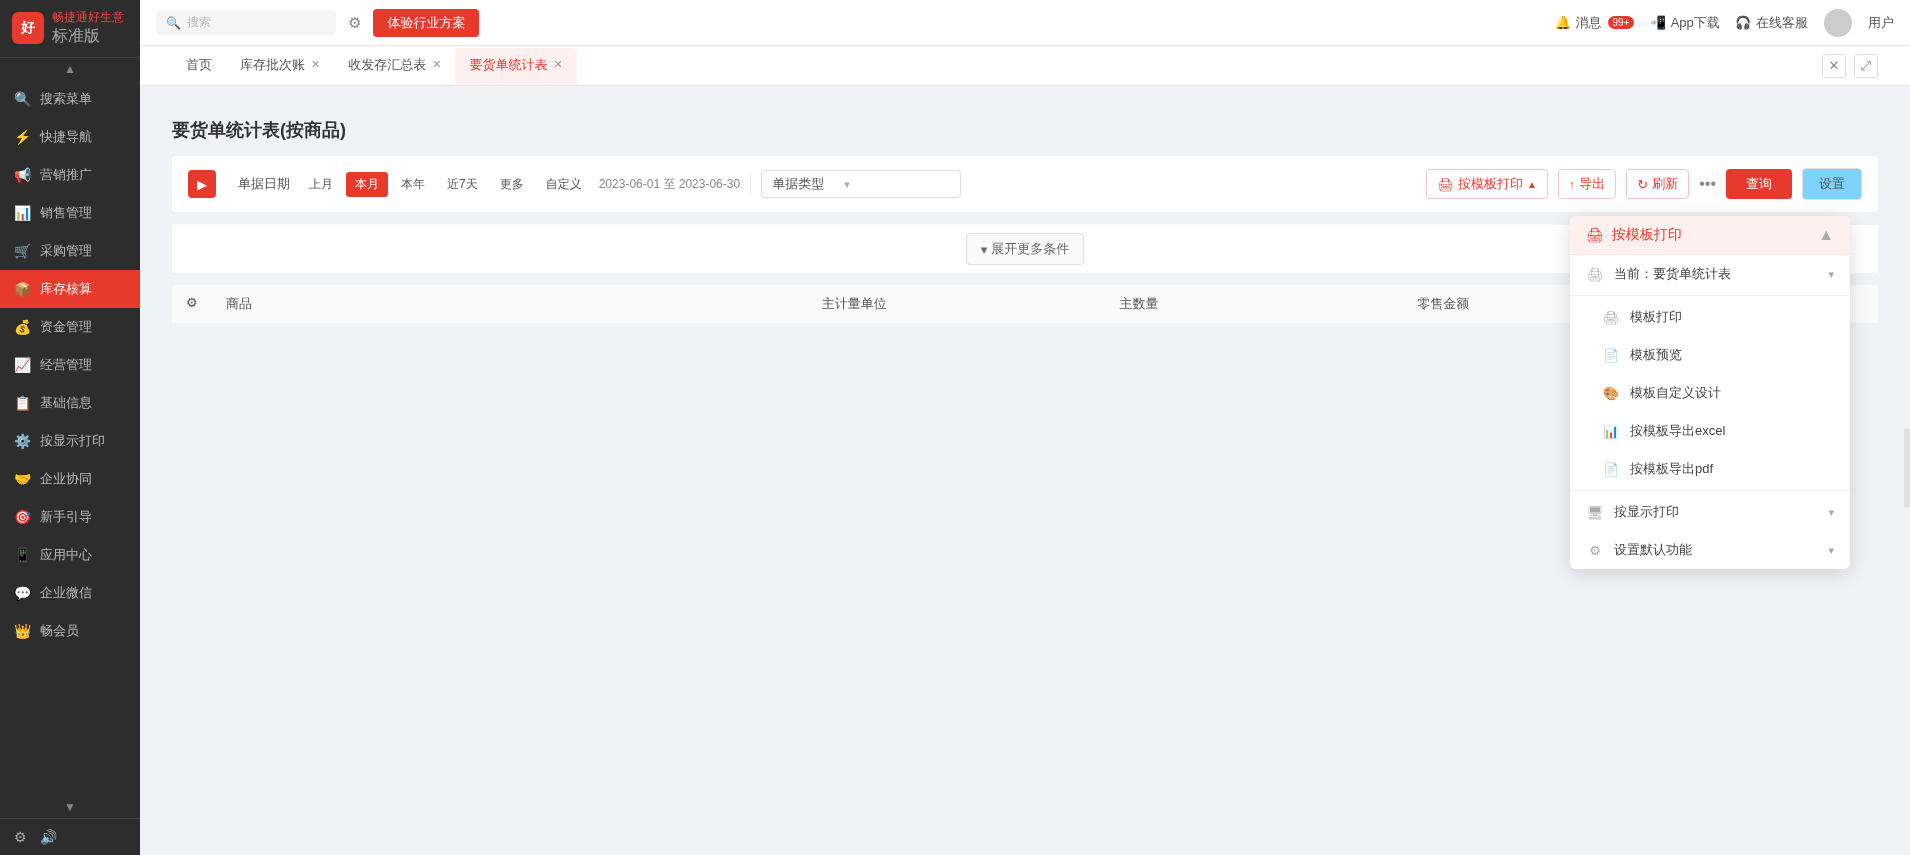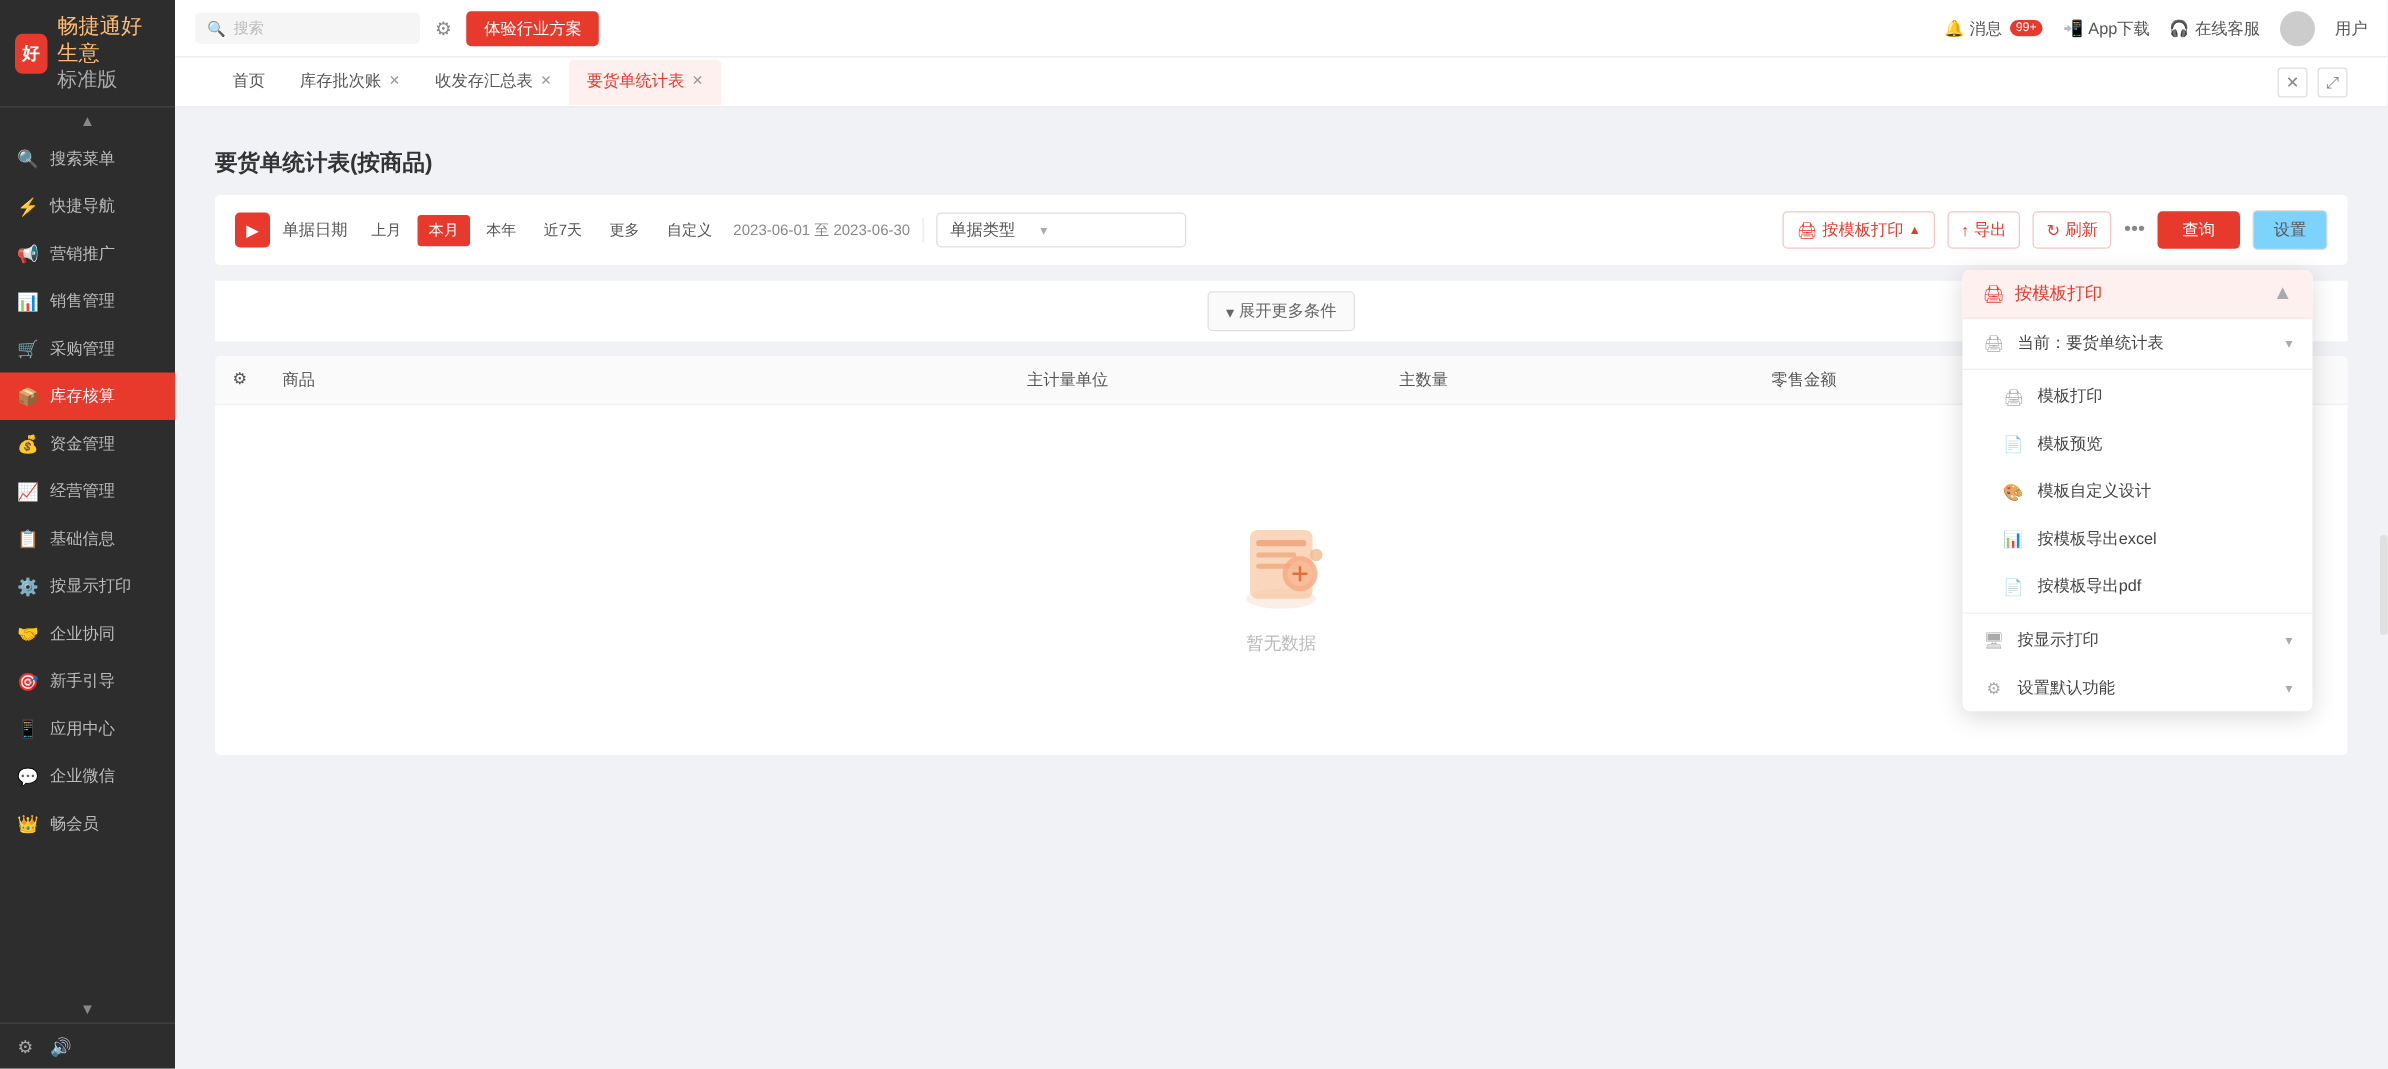--- a/index.html
+++ b/index.html
@@ -22,21 +22,21 @@
       gap: 8px;
       border-bottom: 1px solid #444;
     }
     .sidebar-logo-icon {
       width: 32px; height: 32px;
       background: #e8392d;
       border-radius: 6px;
       display: flex; align-items: center; justify-content: center;
       color: white; font-weight: bold; font-size: 14px;
     }
-    .sidebar-logo-text { font-size: 17px; color: #fdba74; line-height: 1.3; }
+    .sidebar-logo-text { font-size: 12px; color: #ef4444; line-height: 1.3; }
     .sidebar-logo-sub { font-size: 16px; color: #aaa; }
     .sidebar-nav { flex: 1; overflow-y: auto; }
     .sidebar-nav::-webkit-scrollbar { width: 0; }
     .sidebar-item {
       display: flex; align-items: center; gap: 8px;
       padding: 10px 14px;
       cursor: pointer; color: #bbb; font-size: 13px;
       transition: background 0.2s;
     }
     .sidebar-item.active { background: #e8392d; color: #fff; }
@@ -146,21 +146,21 @@
       gap: 10px;
       flex-wrap: wrap;
       position: relative;
     }
     .filter-expand-btn {
       background: #e8392d; color: #fff;
       width: 28px; height: 28px;
       border-radius: 4px; display: flex; align-items: center; justify-content: center;
       cursor: pointer; flex-shrink: 0;
     }
-    .filter-label { color: #555; font-size: 13px; white-space: nowrap; }
+    .filter-label { color: #555; font-size: 13px; white-space: nowrap; margin-left: 12px; }
     .date-btns { display: flex; gap: 4px; align-items: center; }
     .date-btn {
       padding: 3px 8px; border-radius: 3px; font-size: 12px;
       cursor: pointer; color: #555; border: 1px solid transparent;
     }
     .date-btn.active { background: #e8392d; color: #fff; border-color: #e8392d; }
     .date-range { font-size: 12px; color: #888; margin-left: 4px; }
     .filter-divider { width: 1px; height: 20px; background: #e8e8e8; }
     .filter-select {
       display: flex; align-items: center; gap: 20px;
@@ -459,38 +459,20 @@
 
     <div class="table-area">
       <div class="table-header">
         <div>⚙</div>
         <div>商品</div>
         <div>主计量单位</div>
         <div>主数量</div>
         <div>零售金额</div>
       </div>
 
-      <div class="table-empty">
-
-        <div class="empty-icon">
-          <svg viewBox="0 0 90 90" xmlns="http://www.w3.org/2000/svg">
-            <ellipse cx="45" cy="75" rx="28" ry="8" fill="#f5ddd0" opacity="0.5"></ellipse>
-            <rect x="20" y="20" width="50" height="55" rx="6" fill="#f8c4a0" opacity="0.7"></rect>
-            <rect x="25" y="28" width="40" height="5" rx="2" fill="#e89060" opacity="0.6"></rect>
-            <rect x="25" y="38" width="32" height="4" rx="2" fill="#e89060" opacity="0.5"></rect>
-            <rect x="25" y="47" width="36" height="4" rx="2" fill="#e89060" opacity="0.5"></rect>
-            <circle cx="60" cy="55" r="14" fill="#f8a880" opacity="0.8"></circle>
-            <circle cx="60" cy="55" r="10" fill="#f5c4a0" opacity="0.6"></circle>
-            <line x1="54" y1="55" x2="66" y2="55" stroke="#e07040" stroke-width="2"></line>
-            <line x1="60" y1="49" x2="60" y2="61" stroke="#e07040" stroke-width="2"></line>
-            <circle cx="73" cy="40" r="5" fill="#f0b080" opacity="0.7"></circle>
-          </svg>
-        </div>
-        <span class="empty-text">暂无数据</span>
-      </div>
     </div>
 
     <div class="dropdown-menu">
       <div class="dropdown-header">
         <div class="dropdown-header-left">
           <span class="dropdown-header-icon">🖨</span>
           <span>按模板打印</span>
         </div>
         <span class="dropdown-close-btn">▲</span>
       </div>

